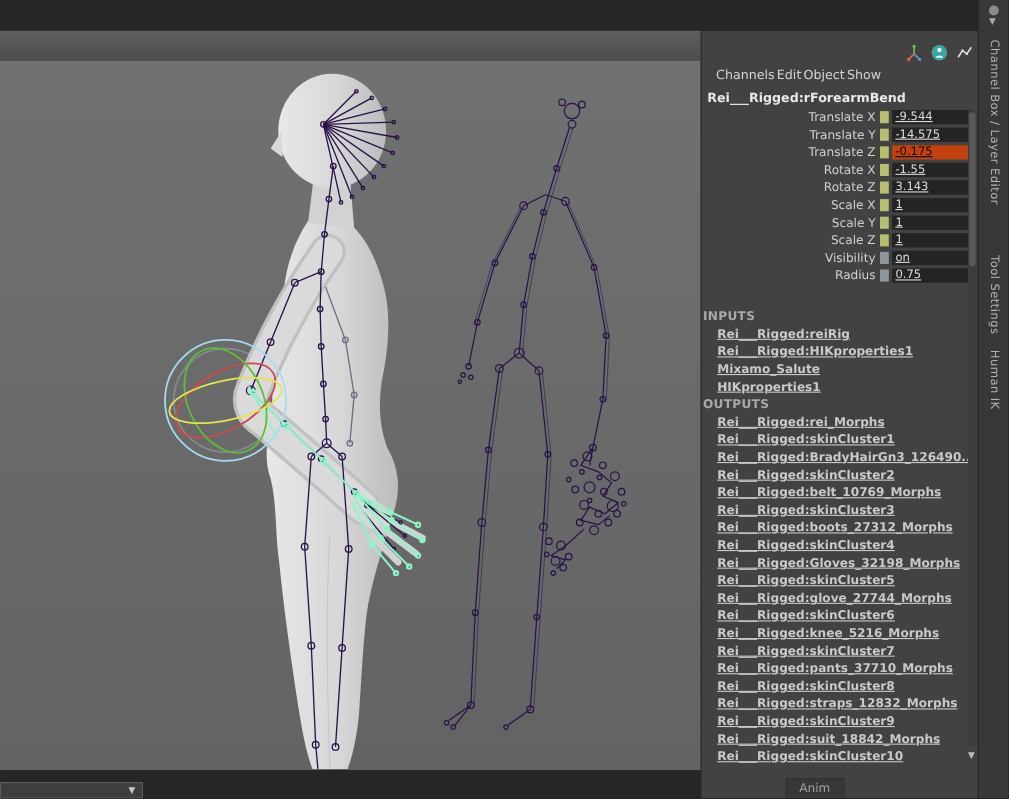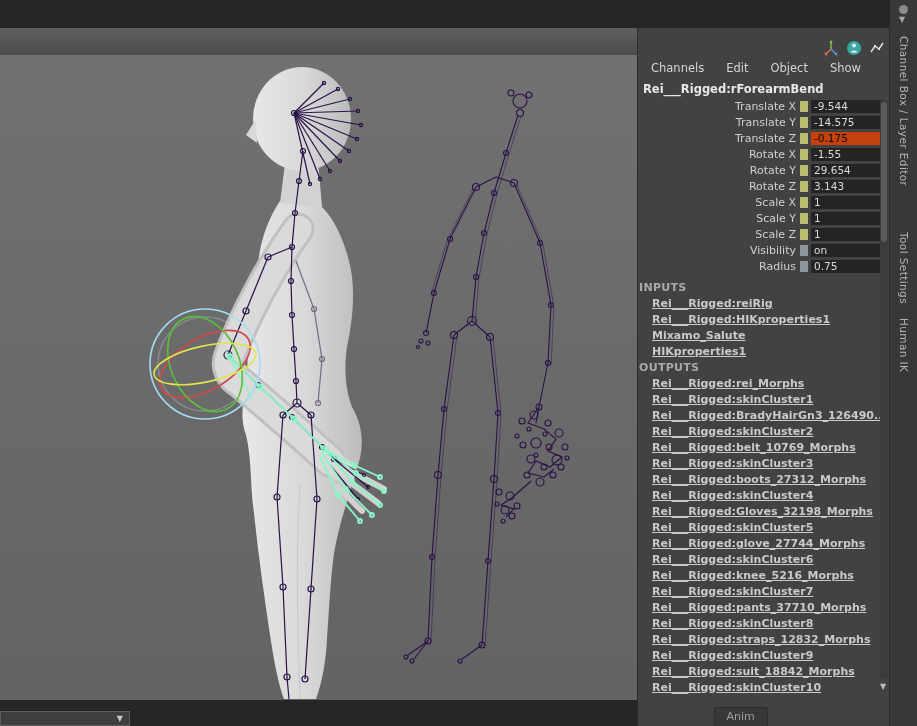--- a/index.html
+++ b/index.html
@@ -22,30 +22,30 @@
   .layer-dropdown{position:absolute;left:0;top:11px;width:130px;height:15px;background:#3e3e3e;
                   border:1px solid #5c5c5c;box-sizing:border-box;display:flex;align-items:center;
                   justify-content:flex-end;}
   .layer-dropdown .arrow{font-size:8px;color:#c8c8c8;margin-right:6px;line-height:1;}
 
   
   .cb-panel{position:absolute;left:637px;top:28px;width:252px;height:698px;background:#424242;
             border-left:1px solid #2b2b2b;box-sizing:border-box;overflow:hidden;}
   .cb-icons{position:absolute;top:11px;right:3px;display:flex;gap:5px;}
   .cb-icon{width:18px;height:18px;display:flex;align-items:center;justify-content:center;cursor:pointer;}
-  .cb-menus{position:absolute;top:33px;left:13px;display:flex;gap:22px;font-size:11.5px;color:#d4d4d4;}
+  .cb-menus{position:absolute;top:33px;left:13px;display:flex;gap:2px;font-size:11.5px;color:#d4d4d4;}
   .cb-menu{cursor:pointer;}
   .cb-node{position:absolute;top:54px;left:5px;font-size:11.5px;font-weight:bold;color:#e8e8e8;white-space:nowrap;}
 
   .cb-attrs{position:absolute;top:70px;left:0;width:100%;}
   .attr-row{height:16px;display:flex;align-items:center;}
   .attr-label{width:158px;text-align:right;font-size:11px;color:#cfcfcf;white-space:nowrap;}
   .attr-swatch{width:8px;height:11px;margin-left:4px;background:#b9bd6e;flex:none;}
   .attr-value{width:69px;height:13px;margin-left:3px;background:#242424;font-size:10.5px;
-              color:#dcdcdc;line-height:13px;padding-left:3px;white-space:nowrap;overflow:hidden;}
+              color:#dcdcdc;line-height:13px;padding-left:3px;white-space:nowrap;overflow:hidden;text-decoration:underline;}
   .attr-value.selected{background:#5d8fb8;color:#0a0a0a;}
 
   .cb-section{position:absolute;left:0;width:100%;}
   .sec-inputs{top:252px;}
   .sec-outputs{top:332px;height:344px;overflow:hidden;}
   .sec-header{font-size:11px;font-weight:bold;color:#a9a9a9;padding-left:1px;height:16px;line-height:16px;letter-spacing:.3px;}
   .node-item{font-size:11px;font-weight:bold;color:#c9c9c9;padding-left:14px;height:16px;line-height:16px;
              white-space:nowrap;overflow:hidden;cursor:pointer;text-decoration:underline;}
 
   .cb-scroll{position:absolute;right:1px;top:72px;width:8px;height:578px;background:#3c3c3c;border-radius:3px;}
@@ -380,25 +380,20 @@
         <span class="attr-label">Translate Z</span>
         <span class="attr-swatch" style="background: rgb(185, 189, 110);"></span>
         <span class="attr-value selected" style="background: #c2410c;">-0.175</span>
       </div>
       <div class="attr-row">
         <span class="attr-label">Rotate X</span>
         <span class="attr-swatch" style="background: rgb(185, 189, 110);"></span>
         <span class="attr-value">-1.55</span>
       </div>
       <div class="attr-row">
-        <span class="attr-label">Rotate Y</span>
-        <span class="attr-swatch" style="background: rgb(185, 189, 110);"></span>
-        <span class="attr-value">29.654</span>
-      </div>
-      <div class="attr-row">
         <span class="attr-label">Rotate Z</span>
         <span class="attr-swatch" style="background: rgb(185, 189, 110);"></span>
         <span class="attr-value">3.143</span>
       </div>
       <div class="attr-row">
         <span class="attr-label">Scale X</span>
         <span class="attr-swatch" style="background: rgb(185, 189, 110);"></span>
         <span class="attr-value">1</span>
       </div>
       <div class="attr-row">

